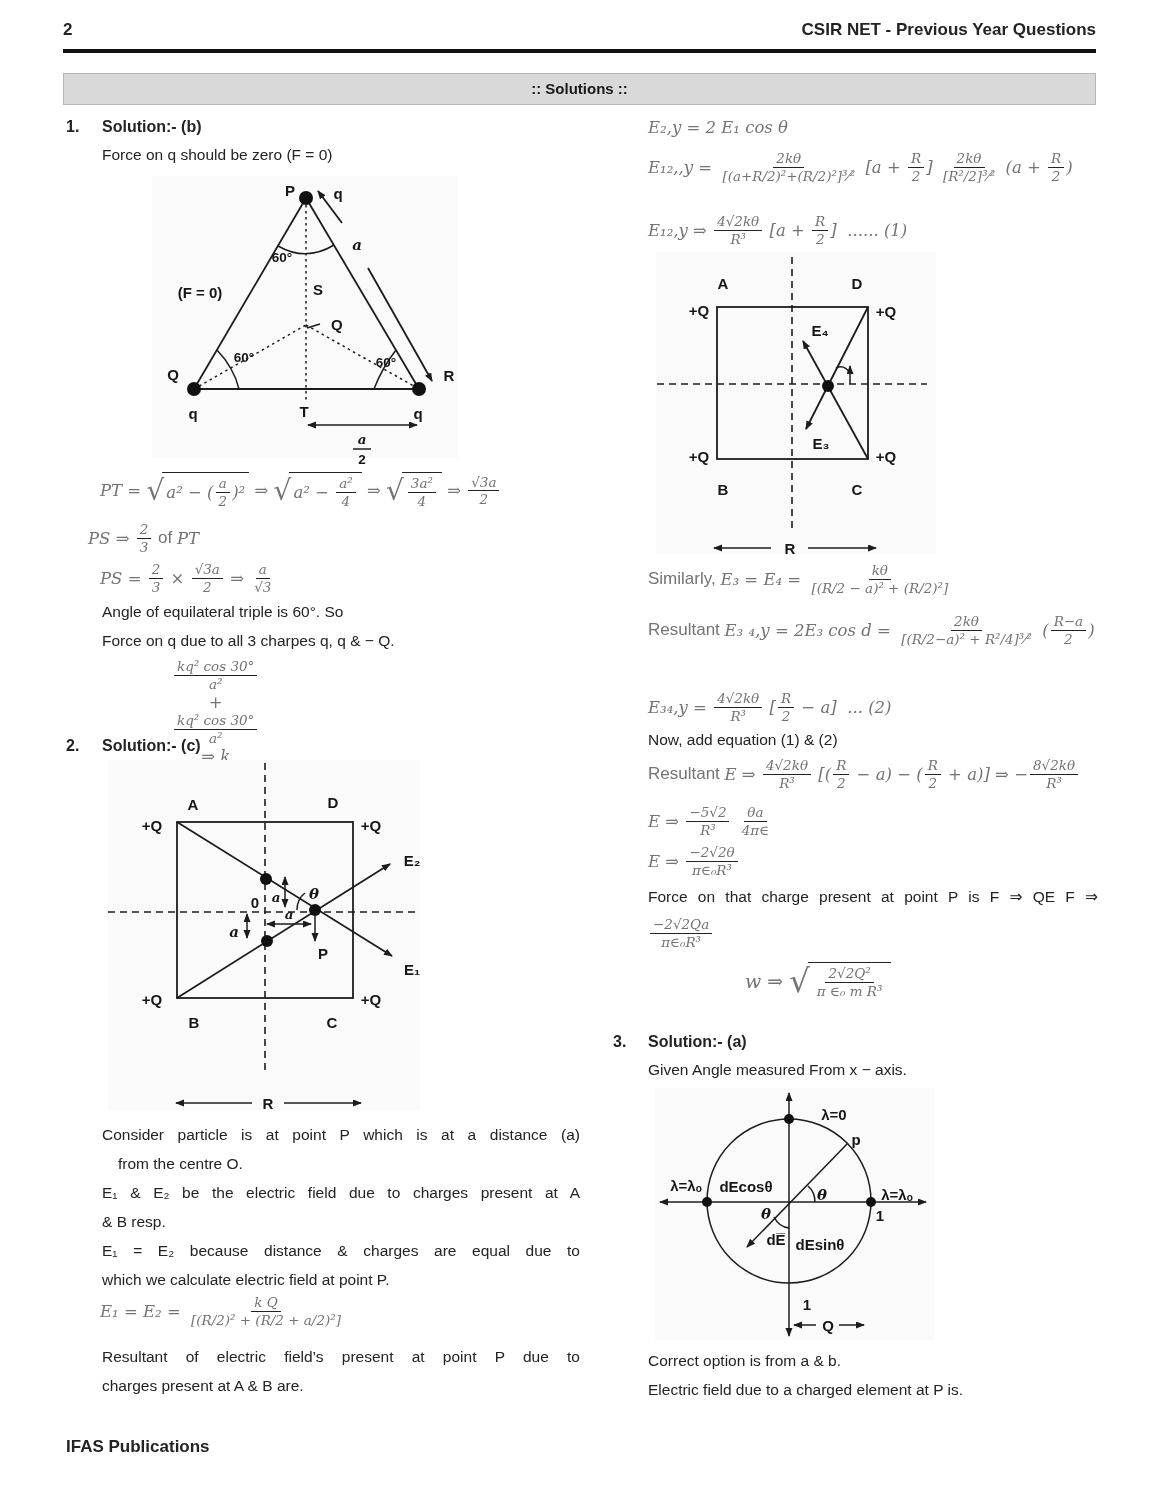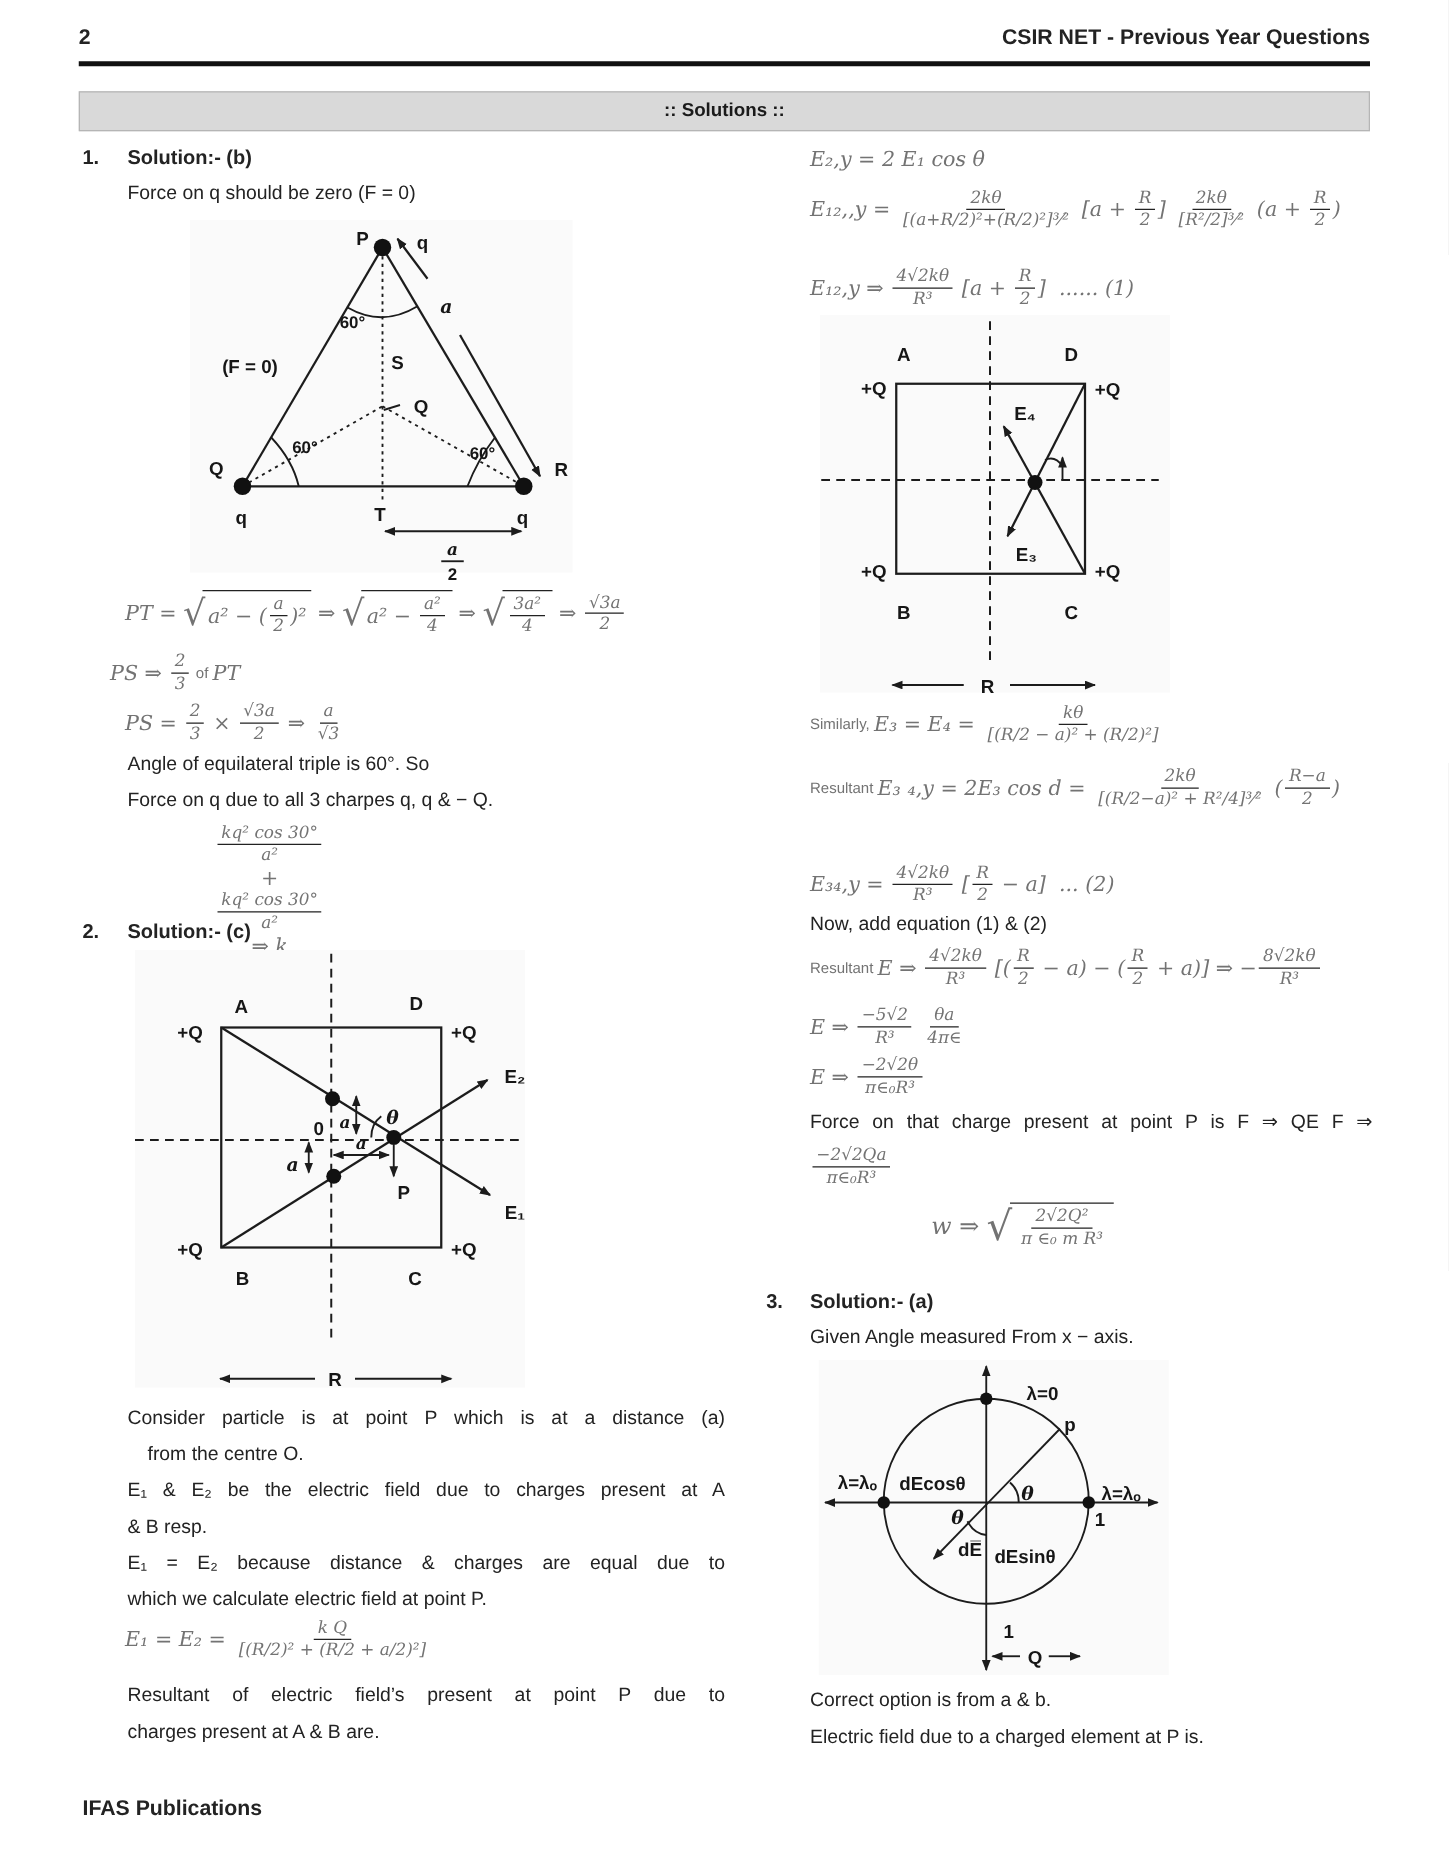--- a/index.html
+++ b/index.html
@@ -8,21 +8,21 @@
   .bt{position:absolute;font-family:"Liberation Sans","DejaVu Sans",sans-serif;font-size:15.5px;color:#232323;white-space:pre;}
   .bold{font-weight:bold;}
   .just{width:478px;text-align:justify;text-align-last:justify;white-space:normal;}
   .justr{width:450px;text-align:justify;text-align-last:justify;white-space:normal;}
   .hrule{position:absolute;left:63px;top:49px;width:1033px;height:4px;background:#111;}
   .banner{position:absolute;left:63px;top:73px;width:1033px;height:32px;background:#d9d9d9;border:1px solid #b5b5b5;
           box-sizing:border-box;text-align:center;line-height:30px;font-weight:bold;font-size:15px;color:#1a1a1a;}
   .eq{position:absolute;white-space:pre;color:#737373;font-size:16.5px;display:flex;align-items:center;}
   .eq.big{font-size:19px;}
   .mx{font-family:"DejaVu Serif",serif;font-style:italic;}
-  .mw{font-family:"Liberation Sans","DejaVu Sans",sans-serif;font-style:normal;font-size:12px;}
+  .mw{font-family:"Liberation Sans","DejaVu Sans",sans-serif;font-style:normal;font-size:17px;}
   .frac{display:inline-flex;flex-direction:column;align-items:center;margin:0 2px;font-size:13.5px;line-height:1.25;
         font-family:"DejaVu Serif",serif;font-style:italic;}
   .frac .fn{border-bottom:1.3px solid #222;padding:0 3px;text-align:center;}
   .frac .fd{padding:0 3px;text-align:center;}
   .sqrt{display:inline-flex;align-items:center;}
   .sqrt .rs{font-family:"DejaVu Sans",sans-serif;font-style:normal;font-size:1.7em;line-height:1;margin-right:-2px;}
   .sqrt .rc{border-top:1.5px solid #222;padding:2px 4px 0 4px;display:inline-flex;align-items:center;}
   svg{position:absolute;overflow:visible;}
   svg text{font-family:"Liberation Sans","DejaVu Sans",sans-serif;font-size:15px;font-weight:bold;fill:#161616;}
   svg text.it{font-family:"DejaVu Serif",serif;font-style:italic;font-weight:bold;}

